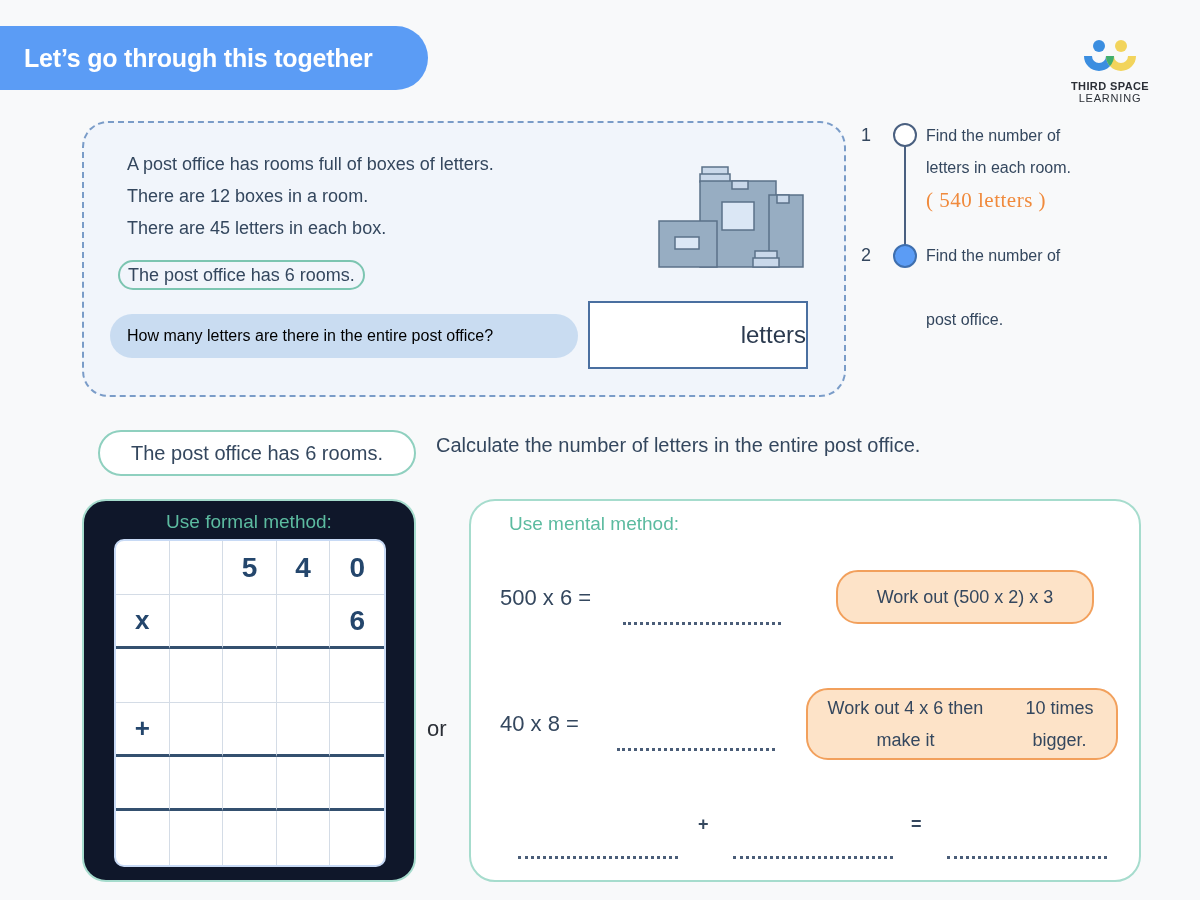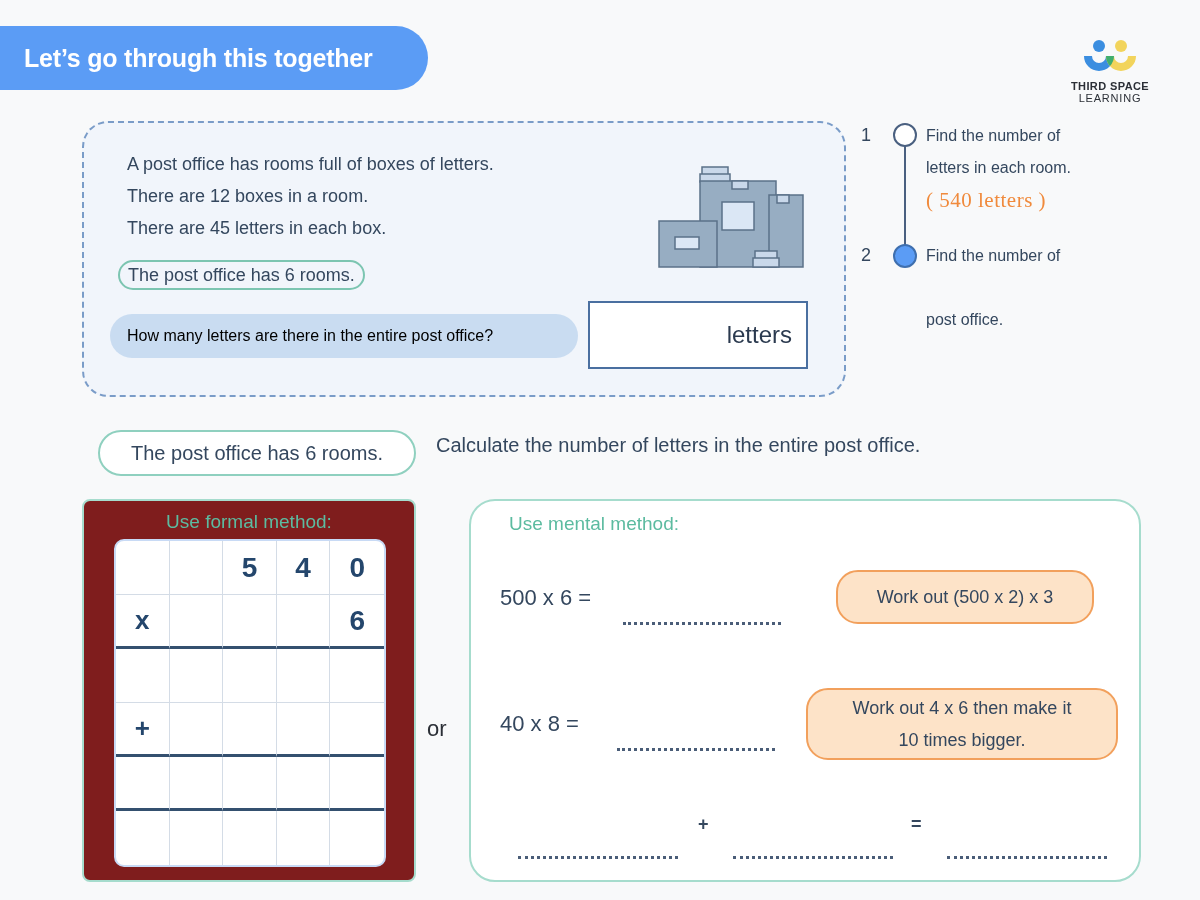--- a/index.html
+++ b/index.html
@@ -29,42 +29,42 @@
     display: flex; align-items: center; background: #f1f5fb;
   }
   .question-pill {
     position: absolute; left: 26px; top: 191px; width: 468px; height: 44px;
     background: #c9dcf1; border-radius: 22px; font-size: 16px; color: #000000;
     display: flex; align-items: center; padding-left: 17px;
   }
   .answer-box {
     position: absolute; left: 504px; top: 178px; width: 220px; height: 68px;
     background: #fff; border: 2px solid #4a6fa0; display: flex; align-items: center;
-    justify-content: flex-end; padding-right: 14px; font-size: 24px; color: #2b3a4f;
+    justify-content: flex-end; font-size: 24px; color: #2b3a4f;
   }
   .boxes-illustration { position: absolute; left: 573px; top: 42px; }
 
   .steps { position: absolute; left: 858px; top: 120px; width: 300px; height: 230px; }
   .step-num { position: absolute; font-size: 18px; color: #34475e; }
   .step-circle { position: absolute; width: 24px; height: 24px; border-radius: 50%; border: 2px solid #4a6080; background: #fff; }
   .step-circle.active { background: #5b9cf5; border-color: #3f6fae; }
   .step-line { position: absolute; left: 46px; top: 26px; width: 2px; height: 100px; background: #4a6080; }
   .step-text { position: absolute; left: 68px; font-size: 16px; color: #34475e; line-height: 32px; }
   .step-note { position: absolute; left: 68px; top: 68px; font-size: 21px; color: #f08a3c; font-family: Liberation Serif, serif; letter-spacing: 0.5px; }
 
   .rooms-pill-big {
     position: absolute; left: 98px; top: 430px; width: 318px; height: 46px;
     border: 2px solid #8fd0bf; border-radius: 24px; font-size: 20px; color: #34475e;
     display: flex; align-items: center; justify-content: center; background: #fff;
   }
   .instruction { position: absolute; left: 436px; top: 434px; font-size: 20px; color: #34475e; }
 
   .formal-card {
     position: absolute; left: 82px; top: 499px; width: 334px; height: 383px;
-    border: 2px solid #a6dccd; border-radius: 8px; background: #7f1d1d;
+    border: 2px solid #a6dccd; border-radius: 24px; background: #0f172a;
   }
   .formal-title { position: absolute; left: 0; width: 100%; top: 10px; text-align: center; font-size: 19px; color: #5cbba0; }
   .grid {
     position: absolute; left: 30px; top: 38px; width: 272px; height: 328px;
     border: 2px solid #c8daf5; border-radius: 10px; overflow: hidden; background: #fff;
     display: grid; grid-template-columns: repeat(5, 1fr); grid-template-rows: repeat(6, 1fr);
   }
   .cell {
     border-right: 1.5px solid #d4dce6; border-bottom: 1.5px solid #d4dce6;
     display: flex; align-items: center; justify-content: center;
@@ -206,21 +206,21 @@
   <div class="mental-title">Use mental method:</div>
 
   <div class="eq" style="left:29px; top:84px">500 x 6 =</div>
   <div class="dotline" style="left:152px; top:121px; width:158px"></div>
   <div class="hint" style="left:365px; top:69px; width:258px; height:54px">
     <span>Work out (500 x 2) x 3</span>
   </div>
 
   <div class="eq" style="left:29px; top:210px">40 x 8 =</div>
   <div class="dotline" style="left:146px; top:247px; width:158px"></div>
-  <div class="hint" style="left:335px; top:187px; width:312px; height:72px; flex-direction:column">
+  <div class="hint" style="left:335px; top:187px; width:312px; height:72px; flex-direction:row">
     <span>Work out 4 x 6 then make it</span>
     <span>10 times bigger.</span>
   </div>
 
   <div class="op" style="left:227px; top:313px">+</div>
   <div class="op" style="left:440px; top:313px">=</div>
   <div class="dotline" style="left:47px; top:355px; width:160px"></div>
   <div class="dotline" style="left:262px; top:355px; width:160px"></div>
   <div class="dotline" style="left:476px; top:355px; width:160px"></div>
 </div>

